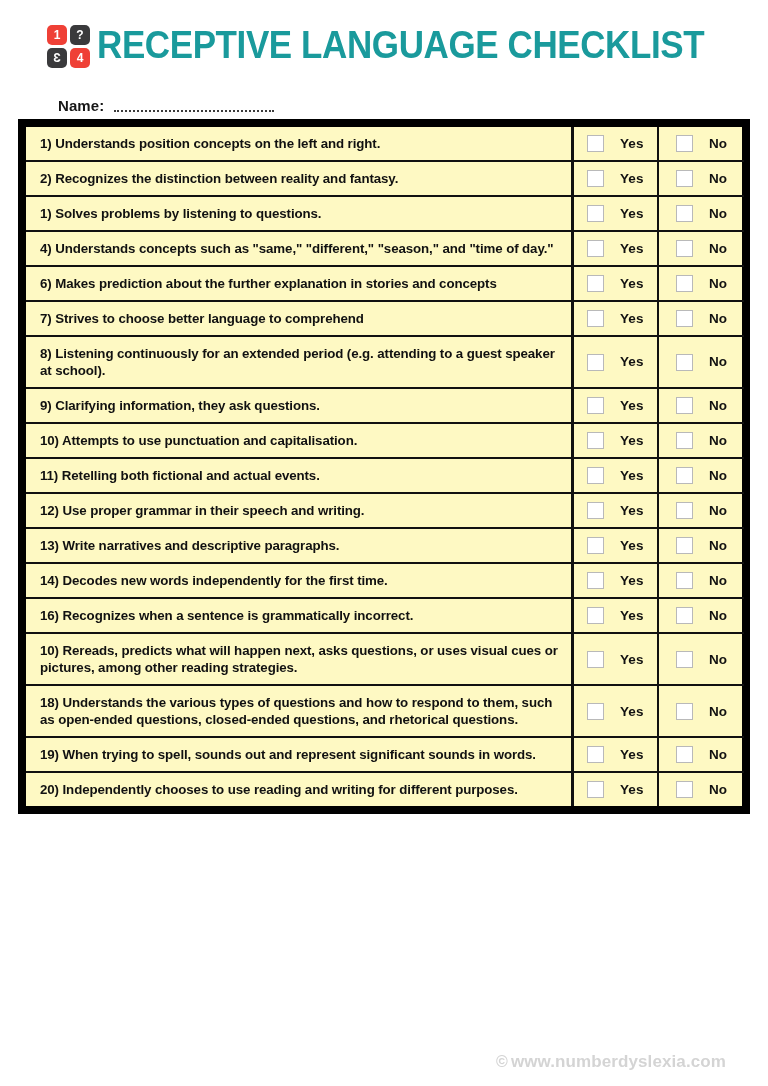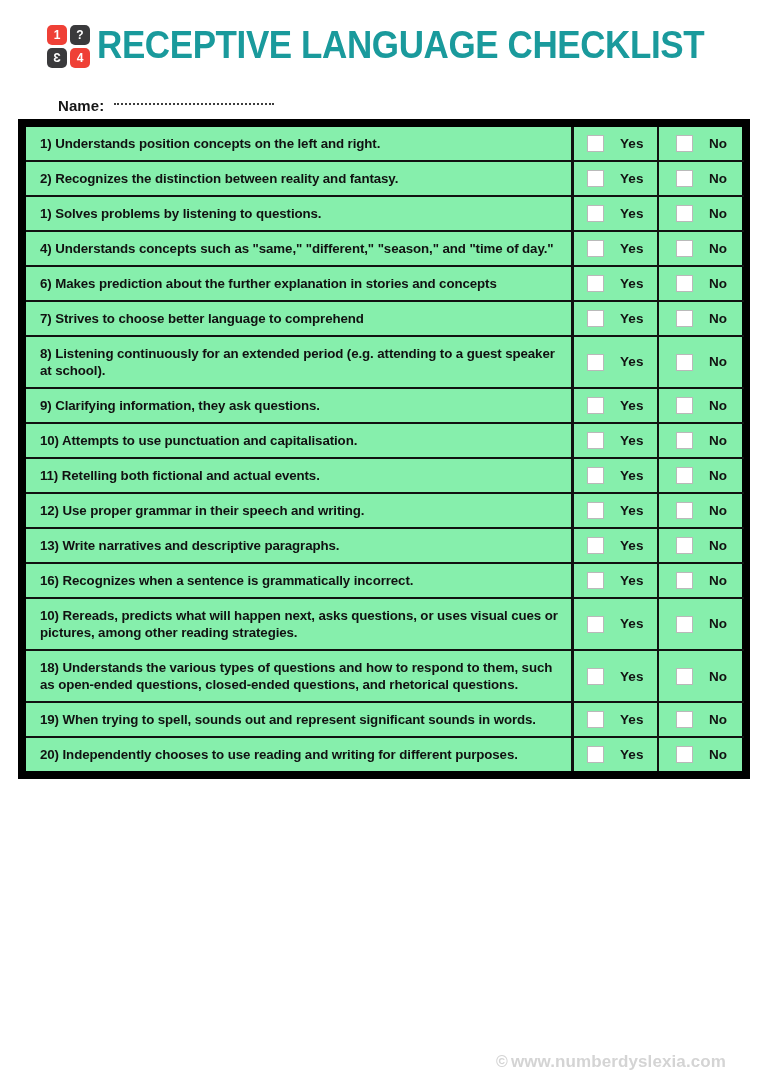--- a/index.html
+++ b/index.html
@@ -64,21 +64,21 @@
 
   
   .meta-row {
     display: flex;
     align-items: flex-end;
     padding: 0 45px 0 58px;
     height: 42px;
   }
   .meta-field {
     display: flex;
-    align-items: center;
+    align-items: flex-end;
   }
   .meta-field.name { margin-right: auto; }
   .meta-label {
     font-family: "Liberation Sans", sans-serif;
     font-weight: 700;
     font-size: 15px;
     color: #161616;
     letter-spacing: 0.1px;
   }
   .meta-line {
@@ -88,21 +88,21 @@
     height: 1px;
     position: relative;
     top: -2px;
   }
   .meta-field.date .meta-line { width: 185px; }
 
   
   .table-wrap {
     margin: 5px 18px 0 18px;
     border: 8px solid #000000;
-    background: #86efac;
+    background: #fef9c3;
   }
 
   table.checklist {
     width: 100%;
     border-collapse: collapse;
     table-layout: fixed;
   }
 
   table.checklist tr.row {
     border-bottom: 2px solid #111111;
@@ -375,20 +375,35 @@
               </div>
             </td>
             <td class="opt-cell">
               <div class="opt-inner">
                 <span class="cbox"></span>
                 <span class="opt-label">No</span>
               </div>
             </td>
           </tr>
           <tr class="row">
+            <td class="q-cell">14) Decodes new words independently for the first time.</td>
+            <td class="opt-cell">
+              <div class="opt-inner">
+                <span class="cbox"></span>
+                <span class="opt-label">Yes</span>
+              </div>
+            </td>
+            <td class="opt-cell">
+              <div class="opt-inner">
+                <span class="cbox"></span>
+                <span class="opt-label">No</span>
+              </div>
+            </td>
+          </tr>
+          <tr class="row">
             <td class="q-cell">16) Recognizes when a sentence is grammatically incorrect.</td>
             <td class="opt-cell">
               <div class="opt-inner">
                 <span class="cbox"></span>
                 <span class="opt-label">Yes</span>
               </div>
             </td>
             <td class="opt-cell">
               <div class="opt-inner">
                 <span class="cbox"></span>

